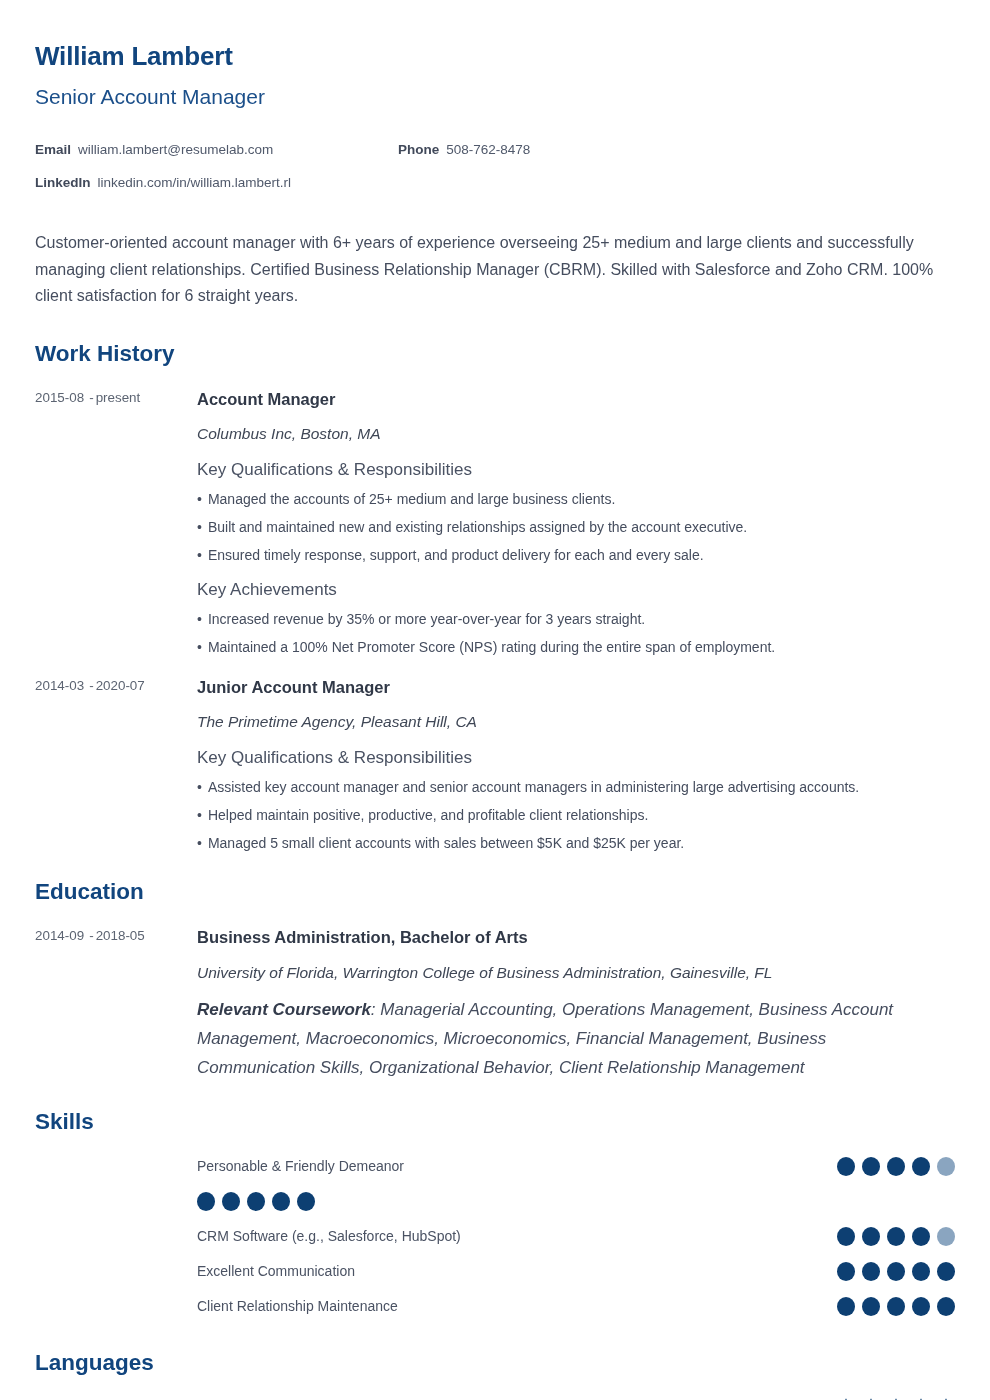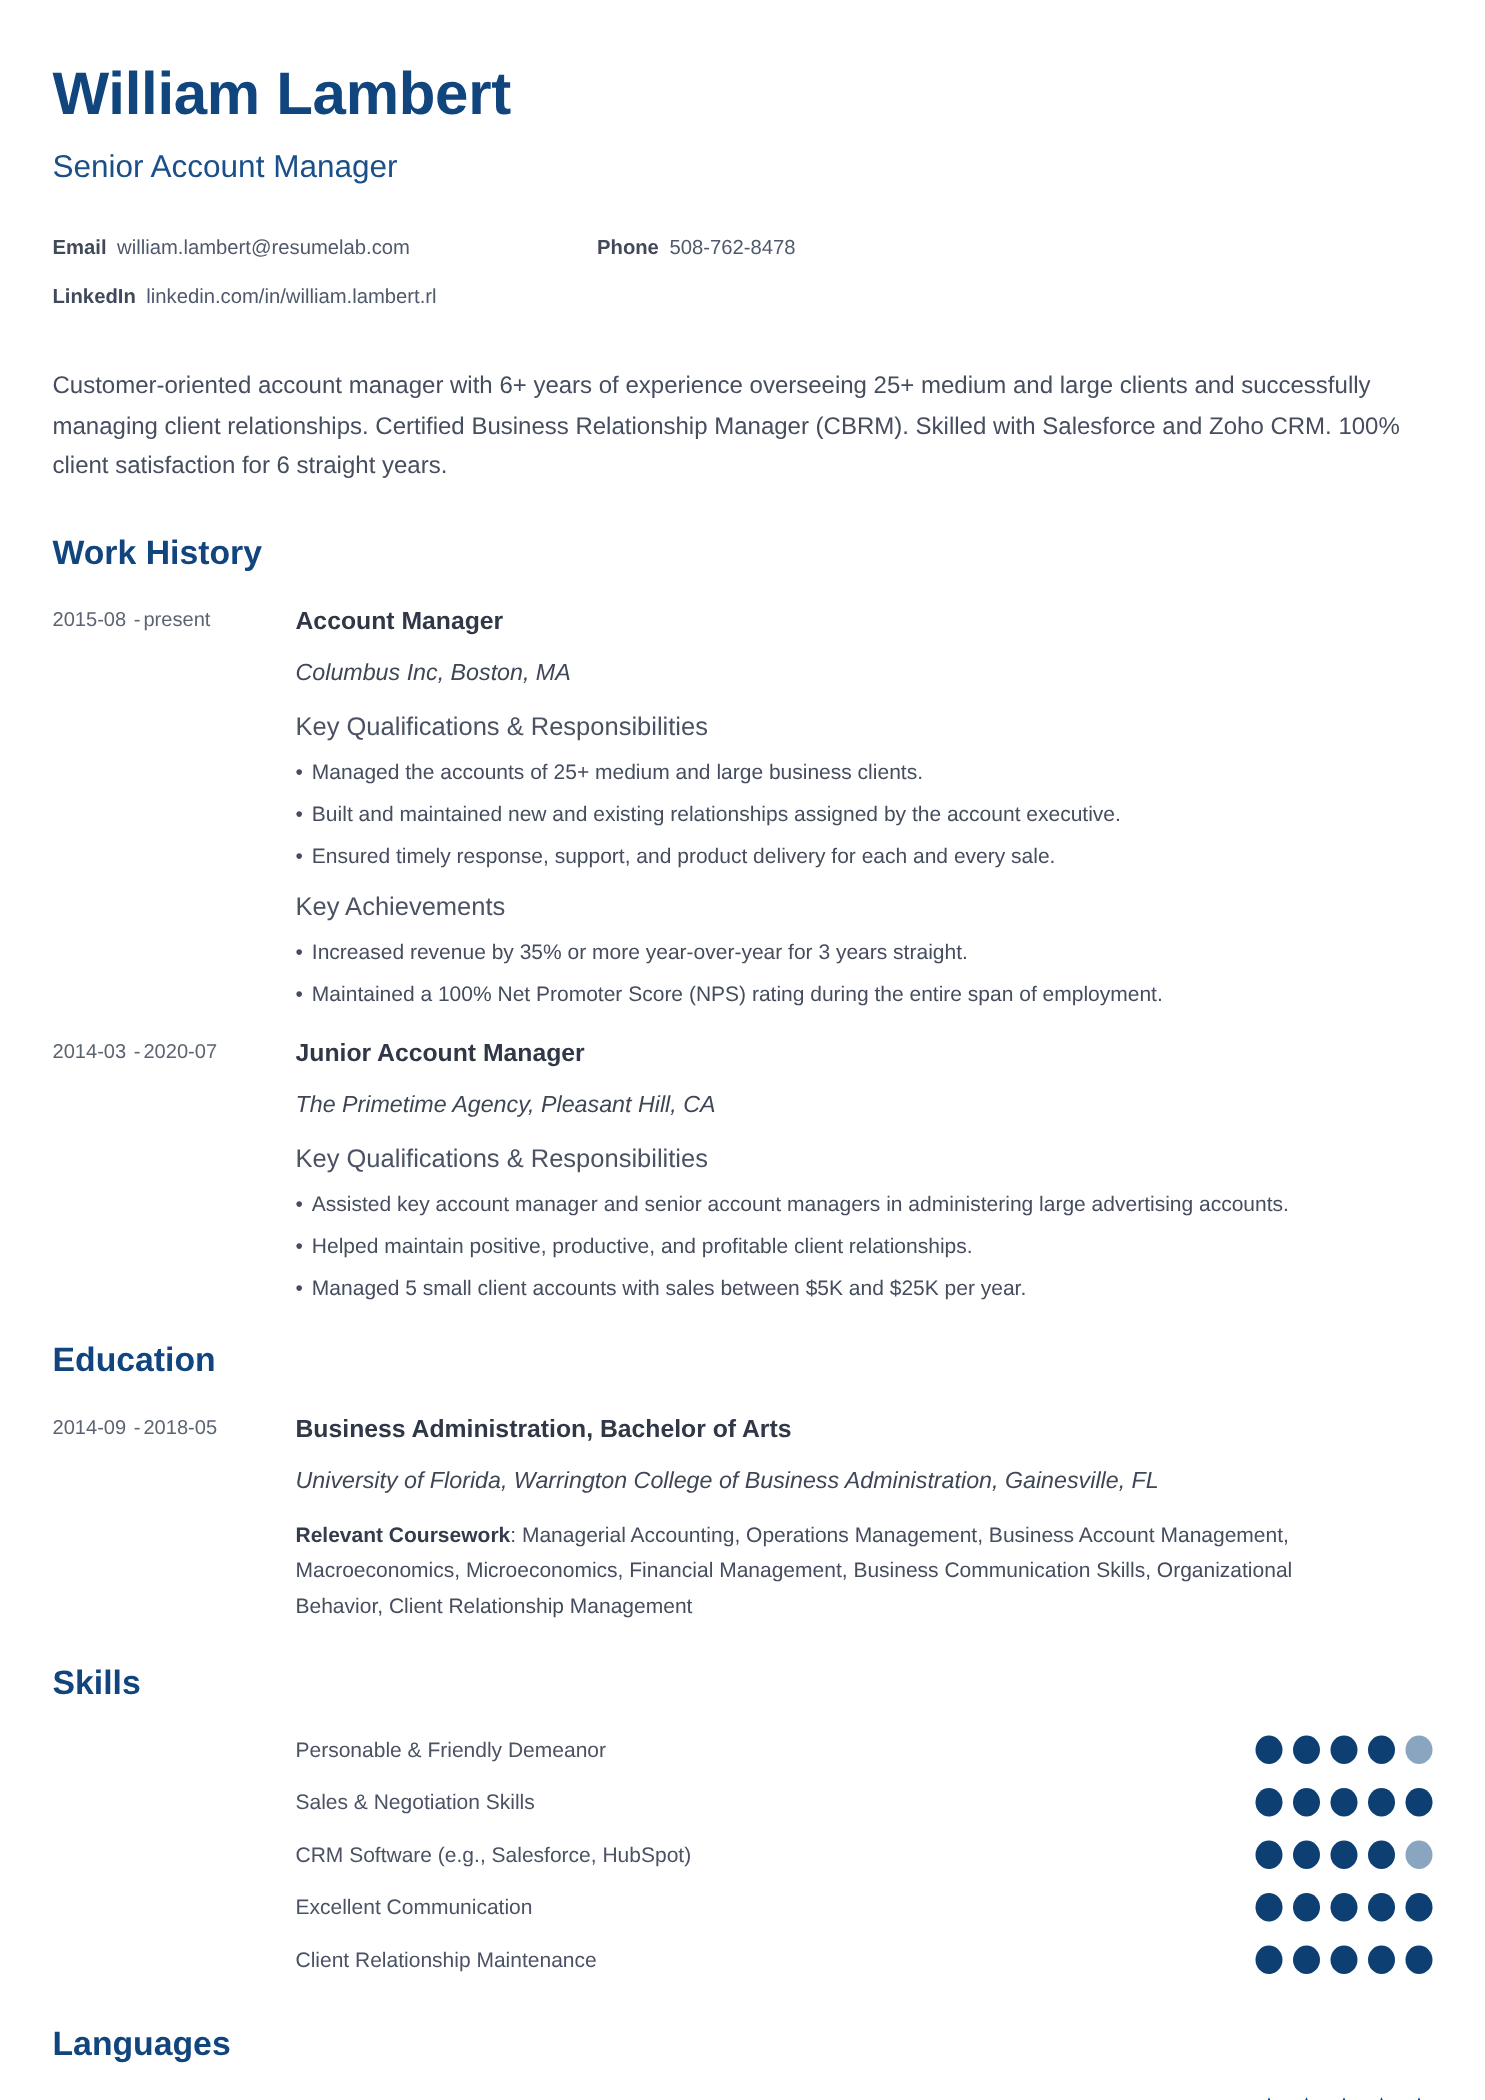--- a/index.html
+++ b/index.html
@@ -17,21 +17,21 @@
     height: 1400px;
     background: #ffffff;
     box-sizing: border-box;
     padding: 0 35px;
     overflow: hidden;
   }
 
   
   .name {
     color: #11457e;
-    font-size: 40px;
+    font-size: 26px;
     font-weight: bold;
     letter-spacing: -0.2px;
     margin: 0;
     padding-top: 42px;
     line-height: 1.08;
   }
   .job-title {
     color: #1b4f8a;
     font-size: 21px;
     font-weight: normal;
@@ -139,25 +139,26 @@
   .bullets li .dot {
     flex: 0 0 auto;
     margin-right: 6px;
   }
 
   .entry-work-1 { padding-top: 24px; }
   .entry-work-2 { padding-top: 25px; }
   .entry-edu-1  { padding-top: 25px; }
 
   .coursework {
-    font-size: 14px;
+    font-size: 17px;
     color: #454d5e;
     line-height: 1.68;
     padding-top: 16px;
     max-width: 715px;
+    font-style: italic;
   }
   .coursework b { color: #343c4c; }
 
   
   .rating-list { padding-top: 12px; }
   .rating-row {
     display: flex;
     align-items: center;
     padding-left: 162px;
     height: 35px;
@@ -299,21 +300,20 @@
         <span class="rating-name">Personable &amp; Friendly Demeanor</span>
         <span class="rating-marks">
           <span class="dot-mark dot-on"></span>
           <span class="dot-mark dot-on"></span>
           <span class="dot-mark dot-on"></span>
           <span class="dot-mark dot-on"></span>
           <span class="dot-mark dot-off"></span>
         </span>
       </div>
       <div class="rating-row">
-        <span class="rating-name">Sales &amp; Negotiation Skills</span>
         <span class="rating-marks">
           <span class="dot-mark dot-on"></span>
           <span class="dot-mark dot-on"></span>
           <span class="dot-mark dot-on"></span>
           <span class="dot-mark dot-on"></span>
           <span class="dot-mark dot-on"></span>
         </span>
       </div>
       <div class="rating-row">
         <span class="rating-name">CRM Software (e.g., Salesforce, HubSpot)</span>

